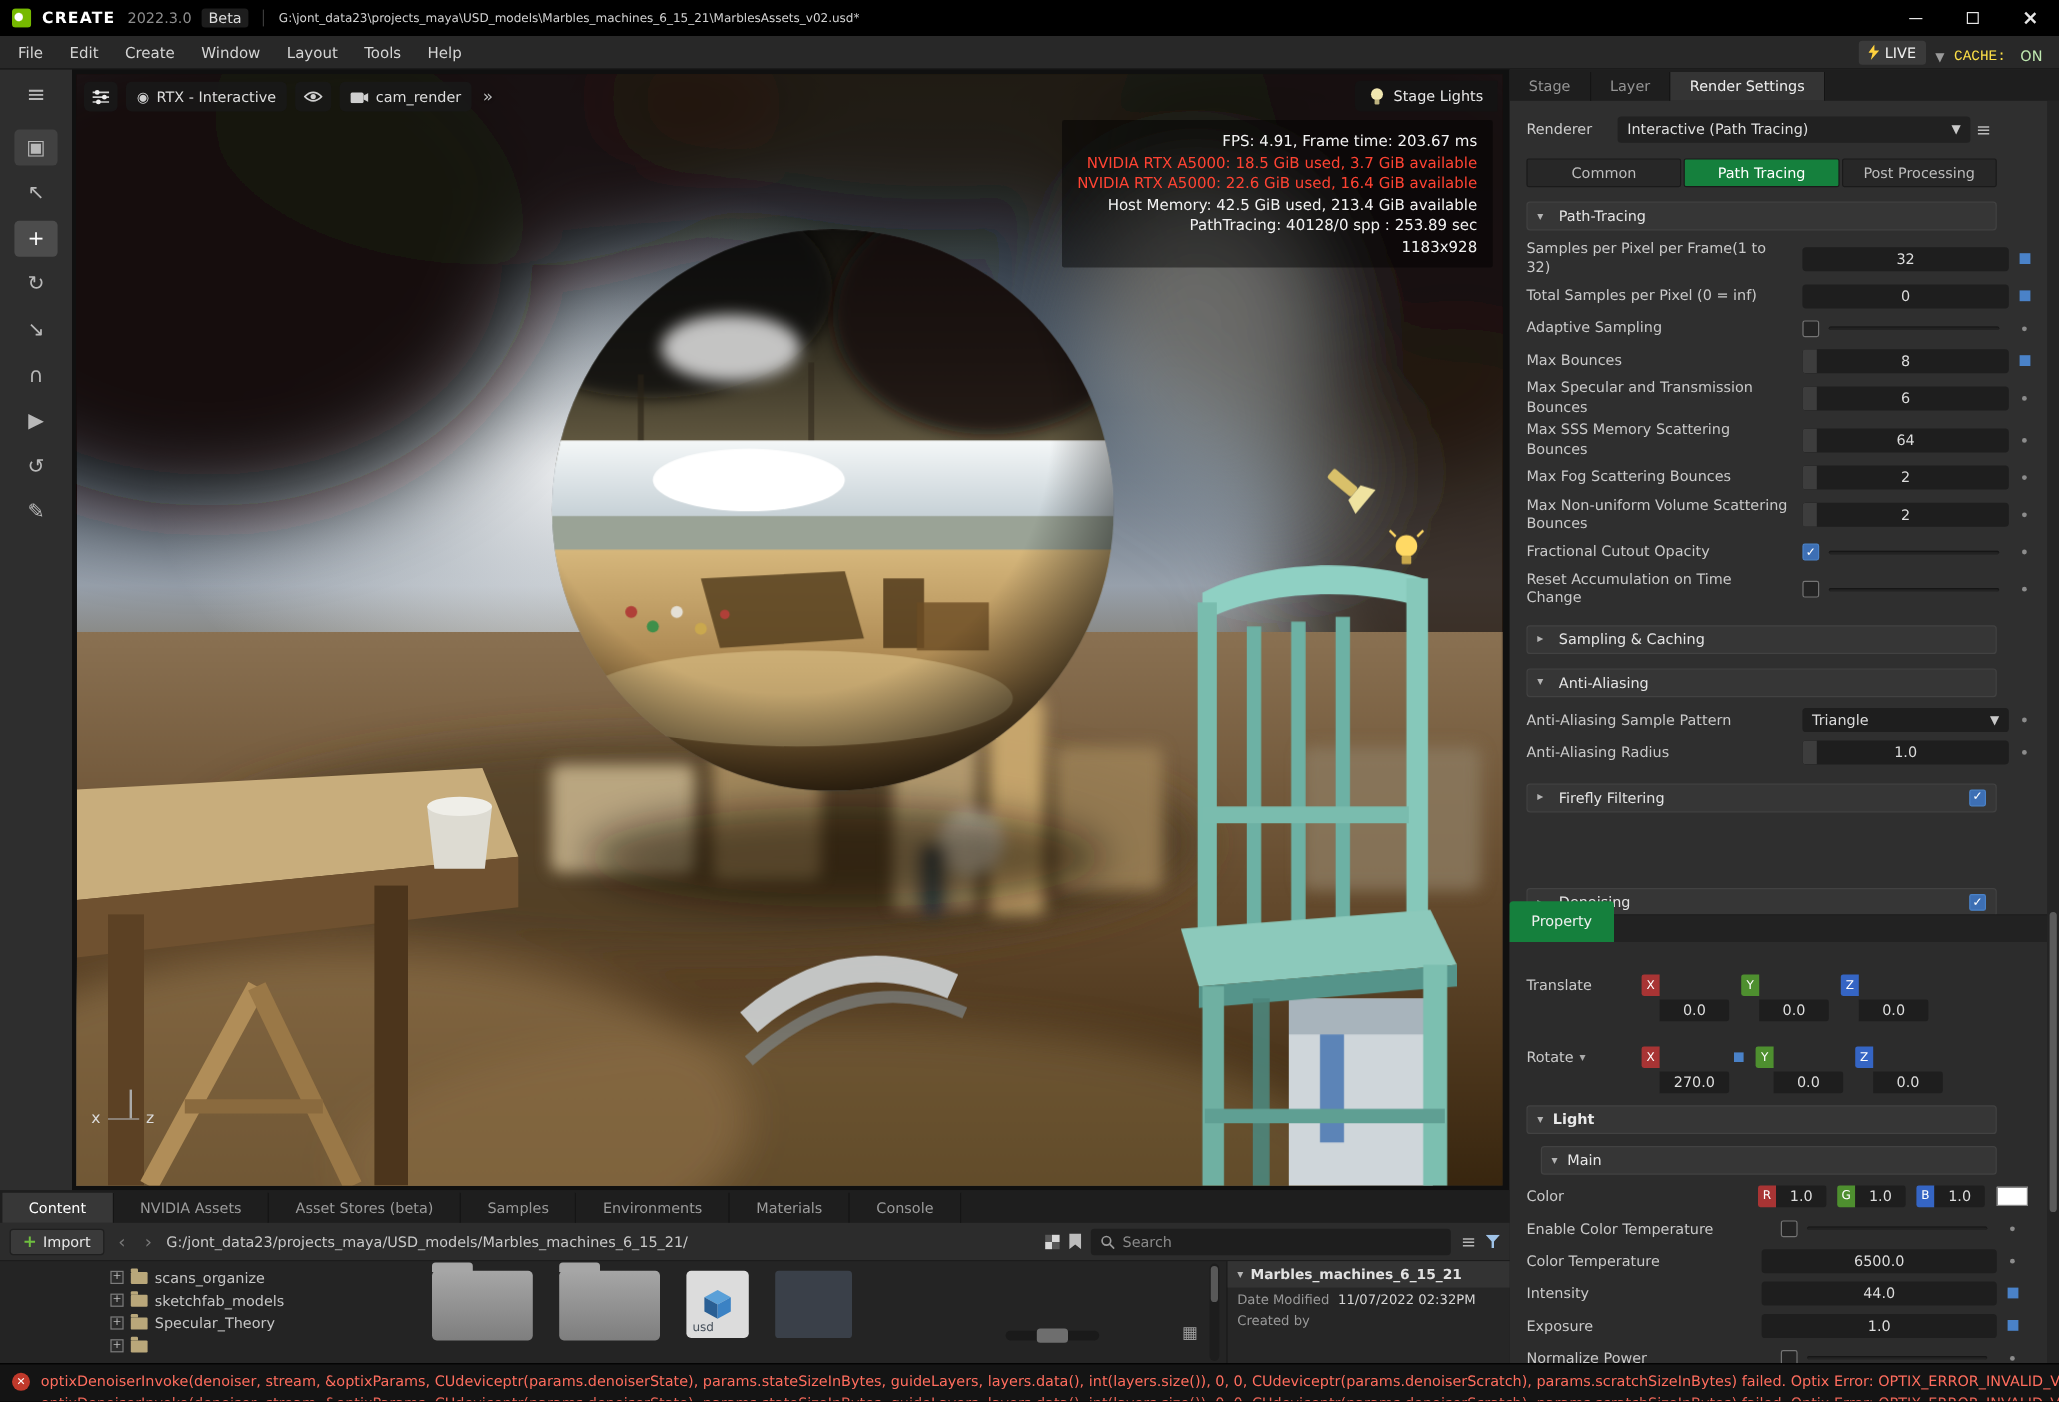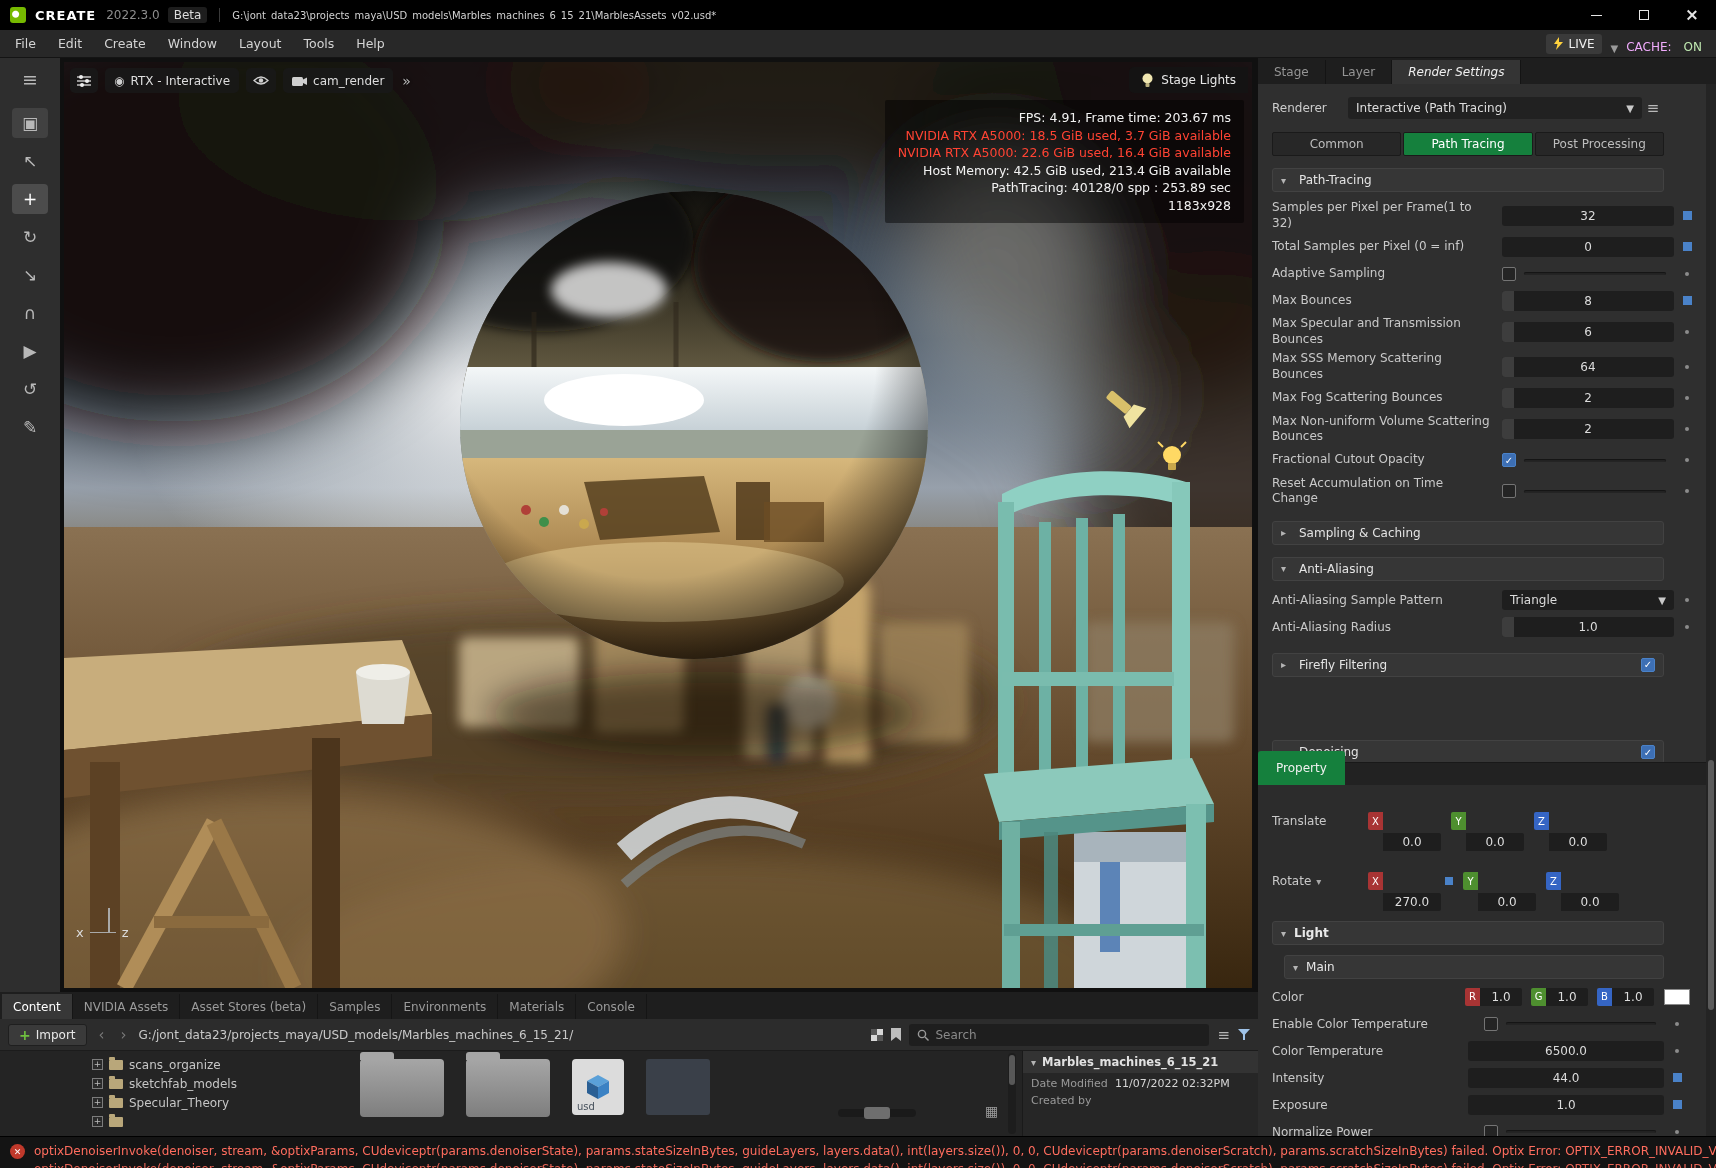--- a/index.html
+++ b/index.html
@@ -22,21 +22,21 @@
   .glyph-close { position:relative; width:12px; height:12px; display:block; }
   .glyph-close::before,.glyph-close::after { content:""; position:absolute; left:5px; top:0; width:1.5px; height:12px; background:#e6e6e6; }
   .glyph-close::before { transform:rotate(45deg);} .glyph-close::after{ transform:rotate(-45deg);}
 
   
   .menubar { position:absolute; left:0; top:30px; width:1716px; height:28px; background:#282828; border-bottom:1px solid #141414; display:flex; align-items:center; padding:0 4px; }
   .menu-item { padding:0 11px; color:#d4d4d4; font-size:12.5px; line-height:28px; }
   .menu-right { margin-left:auto; display:flex; align-items:flex-end; gap:8px; padding-right:10px; }
   .live-btn { display:flex; align-items:center; gap:5px; background:#3a3a3a; border-radius:3px; height:20px; padding:0 8px; color:#f0f0f0; }
   .live-caret { color:#9a9a9a; font-size:10px; }
-  .cache { color:#f0abfc; } .cache-val { color:#bfe8b0; margin-left:4px; }
+  .cache { color:#fde047;font-family:Liberation Mono, monospace; } .cache-val { color:#bfe8b0; margin-left:4px; }
 
   
   .ltb { position:absolute; left:0; top:58px; width:60px; height:934px; background:#2e2e2e; display:flex; flex-direction:column; align-items:center; padding-top:6px; }
   .ltb-btn { width:36px; height:30px; display:flex; align-items:center; justify-content:center; color:#b8b8b8; font-size:17px; margin-bottom:8px; }
   .ltb-btn.first { margin-bottom:14px; font-size:19px; }
   .ltb-btn.selected { background:#4c4c4c; border-radius:4px; color:#ffffff; }
   .ltb-btn.boxy { background:#414141; border-radius:4px; }
 
   
   .vp-wrap { position:absolute; left:60px; top:58px; width:1198px; height:934px; background:#101010; }
@@ -52,21 +52,21 @@
   .vp-stats div { font-size:12.5px; line-height:17.5px; color:#f2f2f2; white-space:nowrap; }
   .vp-stats div.warn { color:#ff4333; }
   .vp-axis { position:absolute; left:12px; bottom:48px; display:flex; align-items:center; color:#dcdcdc; font-size:13px; }
   .vp-axis .h { width:26px; height:1.5px; background:#a9a9a9; margin:0 6px; }
   .vp-axis .v { position:absolute; left:32px; bottom:8px; width:1.5px; height:24px; background:#a9a9a9; }
 
   
   .rp { position:absolute; left:1258px; top:58px; width:458px; height:1078px; background:#2f2f2f; }
   .rp-tabbar { height:26px; background:#1e1e1e; display:flex; align-items:flex-end; }
   .rp-tab { height:24px; padding:0 16px; display:flex; align-items:center; color:#959595; font-size:12px; border-right:1px solid #141414; }
-  .rp-tab.active { background:#343434; color:#efefef;font-style:italic; }
+  .rp-tab.active { background:#343434; color:#efefef; }
   .rs-content { padding:10px 16px 0 14px; height:646px; overflow:hidden; }
   .renderer-row { display:flex; align-items:center; margin-right:36px; height:28px; }
   .renderer-row .lbl { width:76px; color:#cdcdcd; }
   .dropdown { flex:1; height:22px; background:#212121; border:1px solid #1517  19; border-radius:3px; display:flex; align-items:center; padding:0 8px; color:#dedede; }
   .dropdown .val { flex:1; overflow:hidden; white-space:nowrap; }
   .dropdown .car { color:#c9c9c9; font-size:10px; }
   .rr-menu { width:22px; text-align:center; color:#b9b9b9; font-size:15px; }
   .subtabs { display:flex; gap:2px; margin:10px 36px 6px 0; }
   .subtab { flex:1; height:24px; background:#272727; border:1px solid #1a1a1a; color:#bdbdbd; display:flex; align-items:center; justify-content:center; border-radius:2px; }
   .subtab.active { background:#15803d; color:#fff; }
@@ -114,21 +114,21 @@
   .filefield { width:150px; height:20px; background:#1e1e1e; border-radius:3px; display:flex; align-items:center; padding:0 5px; gap:4px; }
   .filefield .txt { flex:1; overflow:hidden; white-space:nowrap; font-size:11px; color:#cfcfcf; }
   .filefield .clr { width:12px; height:12px; border-radius:50%; background:#4a4a4a; color:#bbb; font-size:8px; display:flex; align-items:center; justify-content:center; flex:none; }
   .mini-folder { width:16px; height:12px; background:#c8cbcf; border-radius:1px; position:relative; margin-left:7px; flex:none; }
   .mini-folder::before { content:""; position:absolute; left:0; top:-3px; width:7px; height:3px; background:#c8cbcf; border-radius:1px 1px 0 0; }
   .ext-ico { color:#c0c0c0; margin-left:7px; font-size:11px; }
 
   
   .cbr { position:absolute; left:0; top:992px; width:1258px; height:144px; background:#262626; }
   .cbr-tabs { height:27px; background:#1e1e1e; display:flex; align-items:flex-end; padding-left:2px; }
-  .cbr-tab { height:25px; padding:0 11px; display:flex; align-items:center; color:#9b9b9b; border-right:1px solid #151515; }
+  .cbr-tab { height:25px; padding:0 22px; display:flex; align-items:center; color:#9b9b9b; border-right:1px solid #151515; }
   .cbr-tab.active { background:#373737; color:#fff; }
   .cbr-toolbar { height:32px; background:#2c2c2c; border-bottom:1px solid #1c1c1c; display:flex; align-items:center; padding:0 8px; gap:8px; }
   .import-btn { display:flex; align-items:center; gap:5px; height:22px; padding:0 10px; background:#3a3a3a; border:1px solid #1f1f1f; border-radius:3px; color:#e8e8e8; }
   .import-btn .plus { color:#6fbf3f; font-weight:bold; font-size:14px; }
   .nav-arrow { color:#7a7a7a; font-size:15px; padding:0 4px; }
   .cbr-path { color:#c9c9c9; white-space:nowrap; overflow:hidden; flex:1; }
   .checker-ico { width:12px; height:12px; background:conic-gradient(#d8d8d8 0 25%, #585858 0 50%, #d8d8d8 0 75%, #585858 0); flex:none; }
   .search { display:flex; align-items:center; gap:6px; width:300px; height:22px; background:#1e1e1e; border-radius:3px; padding:0 8px; flex:none; }
   .search input { flex:1; background:transparent; border:none; outline:none; color:#ddd; font-size:12px; font-family:inherit; }
   .search input::placeholder { color:#8a8a8a; }

